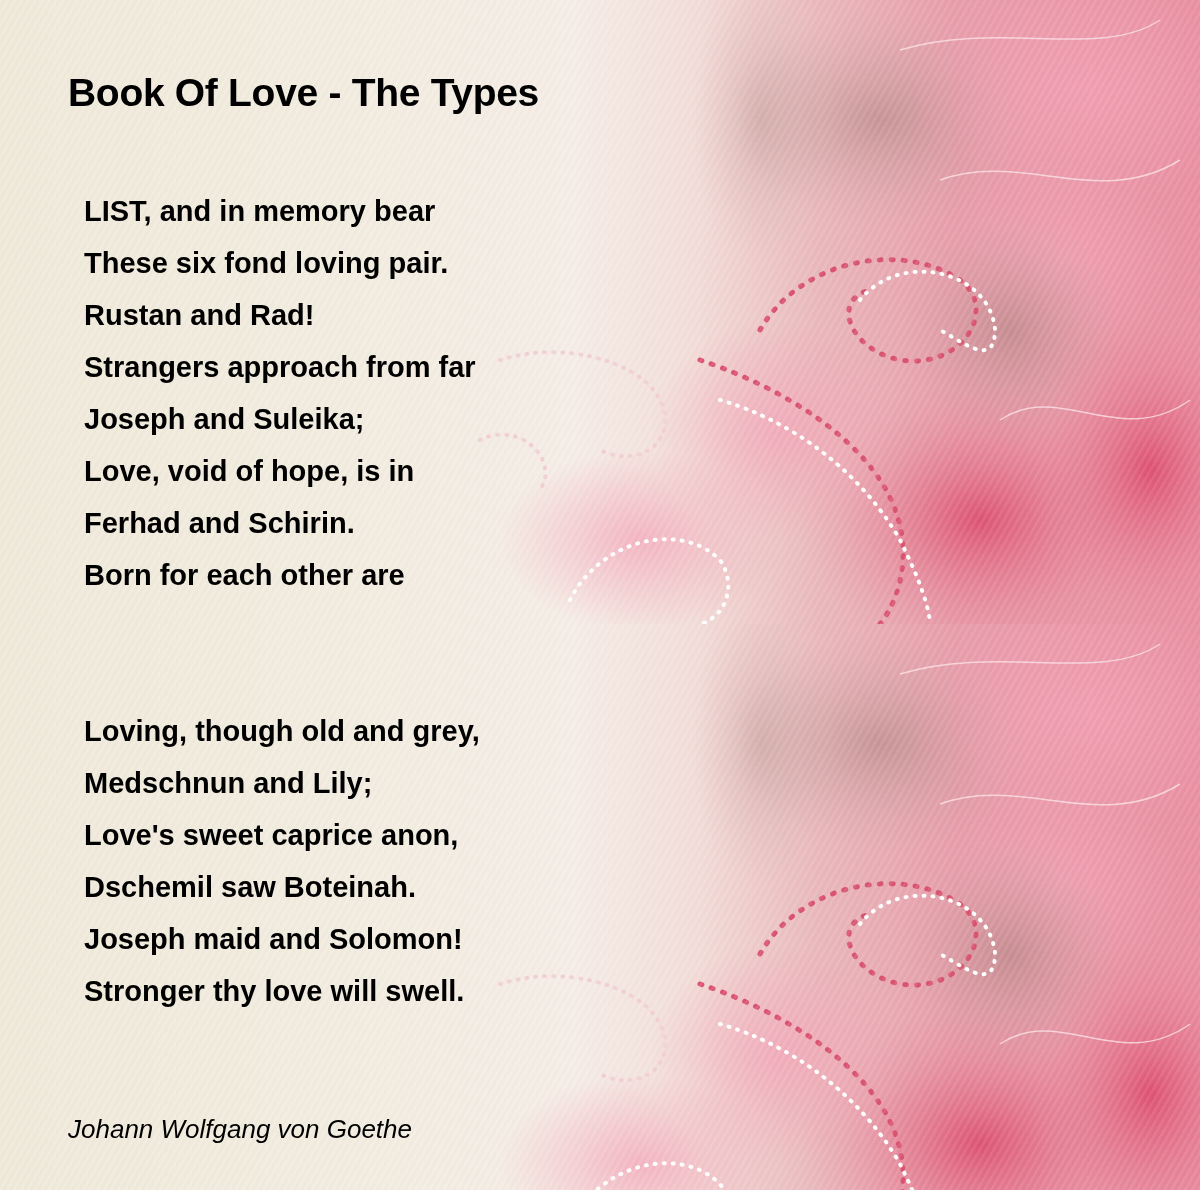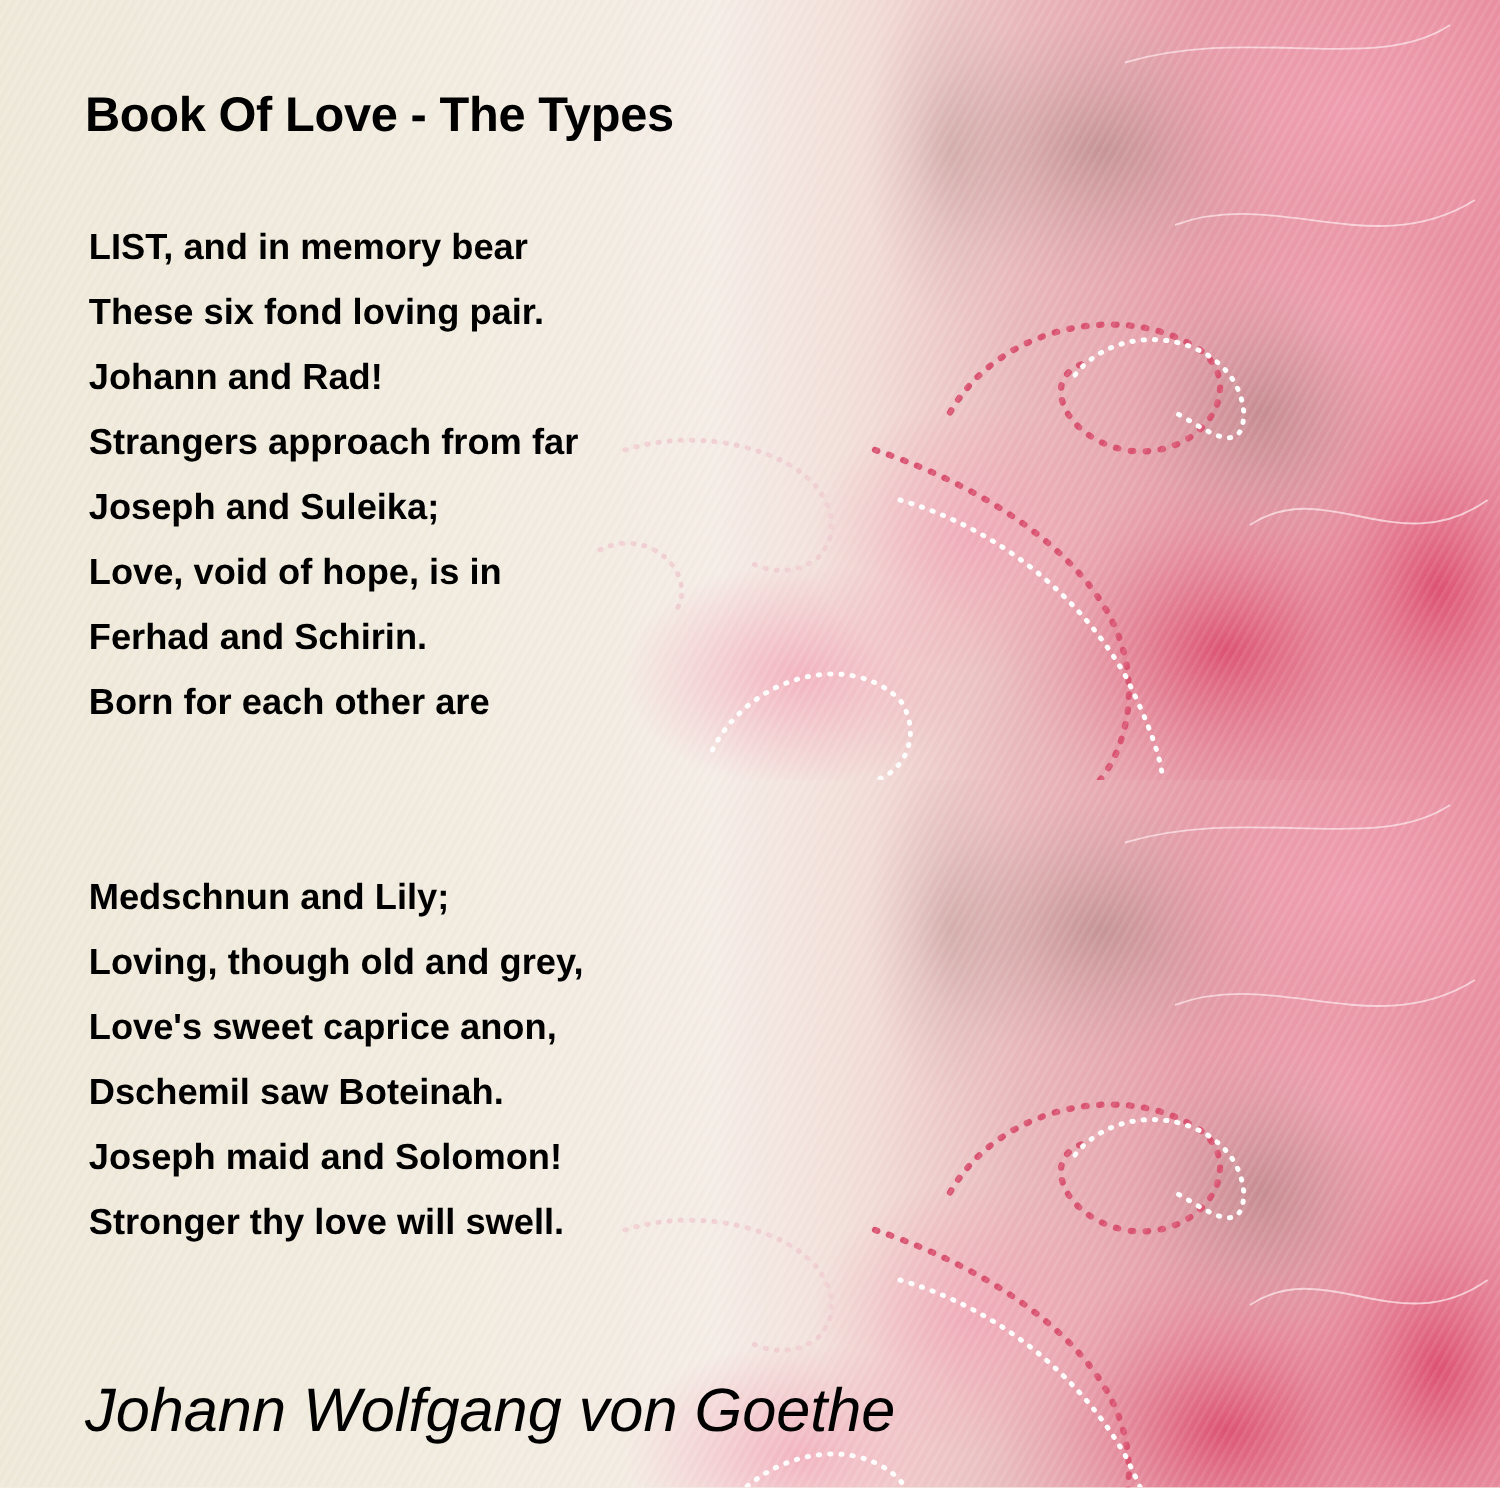--- a/index.html
+++ b/index.html
@@ -51,38 +51,38 @@
       top: 53px;
       font-size: 39px;
       font-weight: bold;
       line-height: 48px;
       white-space: nowrap;
       letter-spacing: -0.3px;
     }
     .stanza {
       position: absolute;
       left: 0;
-      margin: 3px;
+      margin: 16px;
       padding: 0;
       list-style: none;
     }
     .stanza.s1 { top: 153px; }
     .stanza.s2 { top: 673px; }
     .line {
       font-size: 29px;
       font-weight: bold;
       line-height: 52px;
       height: 52px;
       white-space: nowrap;
     }
     .author {
       position: absolute;
       left: 0;
       top: 1088px;
-      font-size: 49px;
+      font-size: 26px;
       font-style: italic;
       font-weight: normal;
       line-height: 50px;
       white-space: nowrap;
     }
   </style>
 </head>
 <body>
 
 <div class="bg-tile top">
@@ -143,31 +143,31 @@
   </svg>
   <div class="streaks"></div>
 </div>
 
 <div class="content">
   <div class="title">Book Of Love - The Types</div>
 
   <ul class="stanza s1">
     <li class="line">LIST, and in memory bear</li>
     <li class="line">These six fond loving pair.</li>
-    <li class="line">Johann and Rad!</li>
+    <li class="line">Rustan and Rad!</li>
     <li class="line">Strangers approach from far</li>
     <li class="line">Joseph and Suleika;</li>
     <li class="line">Love, void of hope, is in</li>
     <li class="line">Ferhad and Schirin.</li>
     <li class="line">Born for each other are</li>
   </ul>
 
   <ul class="stanza s2">
+    <li class="line">Loving, though old and grey,</li>
     <li class="line">Medschnun and Lily;</li>
-    <li class="line">Loving, though old and grey,</li>
     <li class="line">Love's sweet caprice anon,</li>
     <li class="line">Dschemil saw Boteinah.</li>
     <li class="line">Joseph maid and Solomon!</li>
     <li class="line">Stronger thy love will swell.</li>
   </ul>
 
   <div class="author">Johann Wolfgang von Goethe</div>
 </div>
 
 </body></html>

